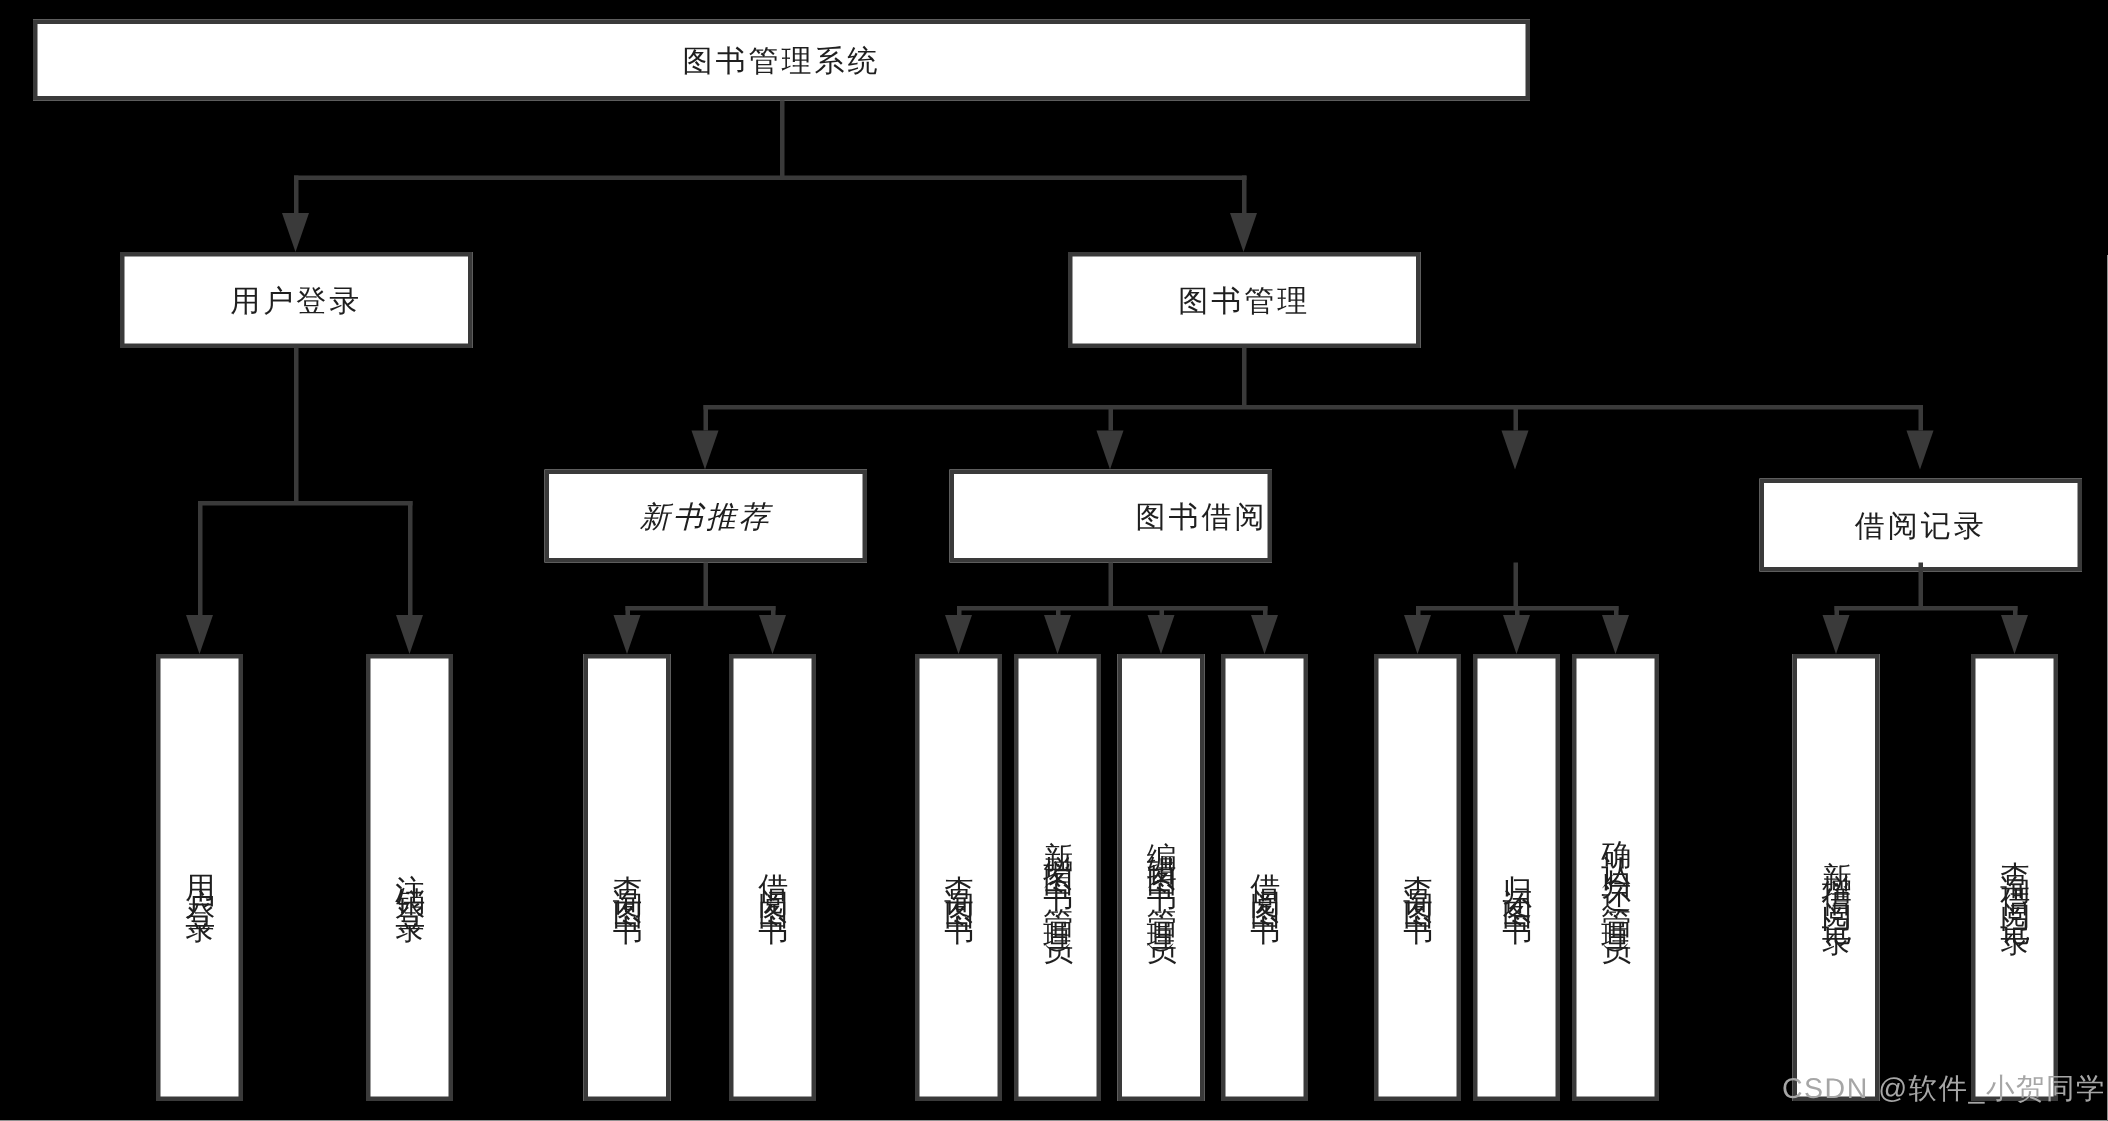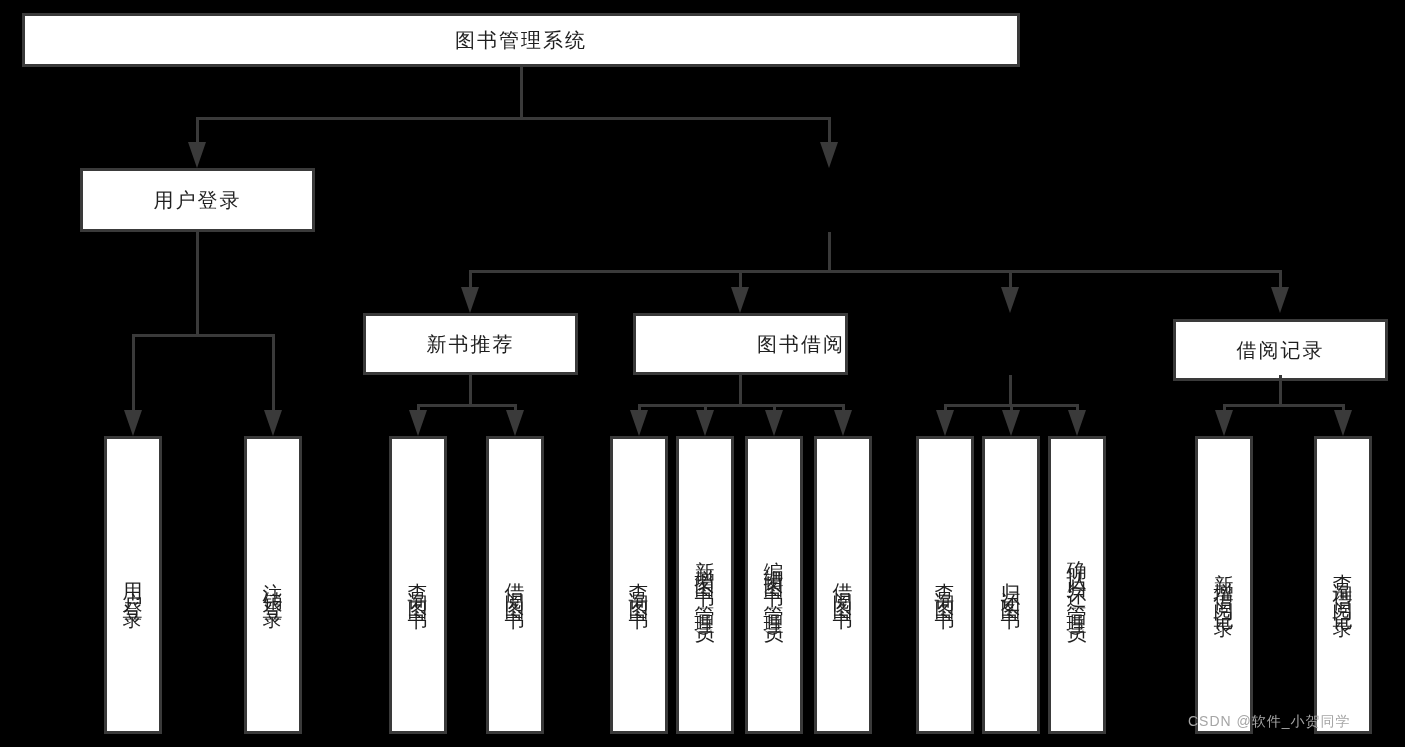--- a/index.html
+++ b/index.html
@@ -29,54 +29,57 @@
   .bar  { position:absolute; height:3px; background:#3a3a3a; }
   .arrow { position:absolute; width:3px; background:#3a3a3a; }
   .arrow::after {
     content:""; position:absolute; top:100%; left:50%; margin-left:-9px;
     width:0; height:0;
     border-left:9px solid transparent; border-right:9px solid transparent;
     border-top:26px solid #3a3a3a;
   }
   .watermark {
     position:absolute; left:1188px; top:713px;
-    font-size:14px; color:#a6a6a6; letter-spacing:1px; white-space:nowrap;
+    font-size:19px; color:#a6a6a6; letter-spacing:1px; white-space:nowrap;
   }
 </style>
 </head>
 <body>
 
 <div class="canvas">
 
   <div class="box" style="left:22px; top:13px; width:998px; height:54px;">
     <span>图书管理系统</span>
   </div>
 
   <div class="stem" style="left:519.5px; top:67px; height:51px;"></div>
   <div class="bar" style="left:195.5px; top:117px; width:635px;"></div>
   <div class="arrow" style="left:195.5px; top:117px; height:25px;"></div>
   <div class="arrow" style="left:827.5px; top:117px; height:25px;"></div>
 
   <div class="box" style="left:80px; top:168px; width:235px; height:64px;">
     <span>用户登录</span>
   </div>
+  <div class="box" style="left:712px; top:168px; width:235px; height:64px;">
+    <span>图书管理</span>
+  </div>
 
   <div class="stem" style="left:195.5px; top:232px; height:103px;"></div>
   <div class="bar" style="left:131.5px; top:334px; width:143px;"></div>
   <div class="arrow" style="left:131.5px; top:334px; height:76px;"></div>
   <div class="arrow" style="left:271.5px; top:334px; height:76px;"></div>
 
   <div class="stem" style="left:827.5px; top:232px; height:40px;"></div>
   <div class="bar" style="left:468.5px; top:270px; width:813px;"></div>
   <div class="arrow" style="left:468.5px; top:270px; height:17px;"></div>
   <div class="arrow" style="left:738.5px; top:270px; height:17px;"></div>
   <div class="arrow" style="left:1008.5px; top:270px; height:17px;"></div>
   <div class="arrow" style="left:1278.5px; top:270px; height:17px;"></div>
 
-  <div class="box" style="left:363px; top:313px; width:215px; height:62px;">
+  <div class="box" style="left:363px; top:313px; width:215px; height:62px;font-style:italic;">
     <span>新书推荐</span>
   </div>
   <div class="box" style="left:633px; top:313px; width:215px; height:62px;justify-content:flex-end;">
     <span>图书借阅</span>
   </div>
   <div class="box" style="left:1173px; top:319px; width:215px; height:62px;">
     <span>借阅记录</span>
   </div>
 
   <div class="stem" style="left:468.5px; top:375px; height:30px;"></div>

